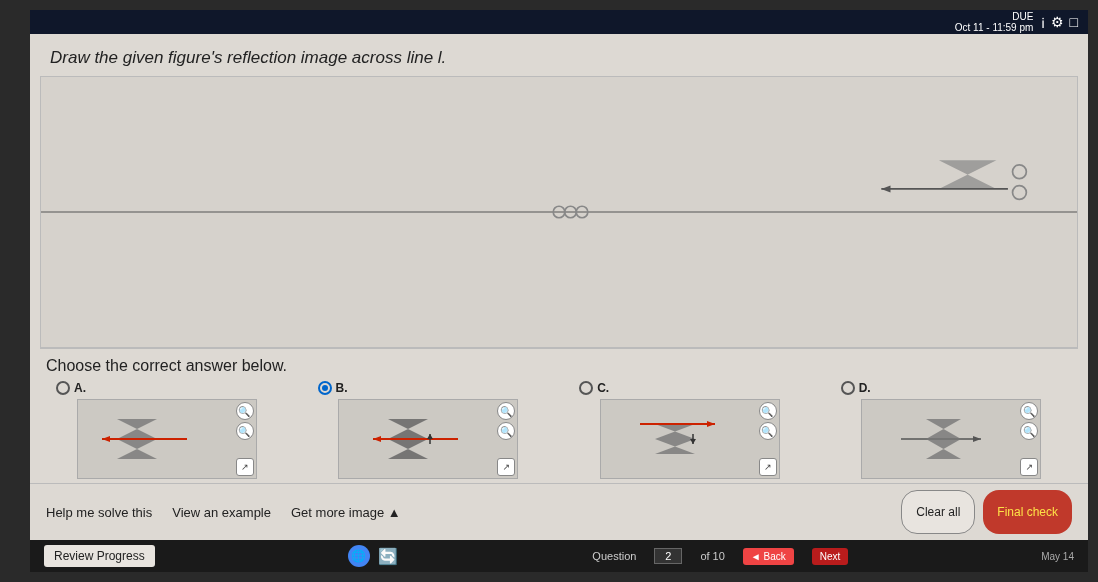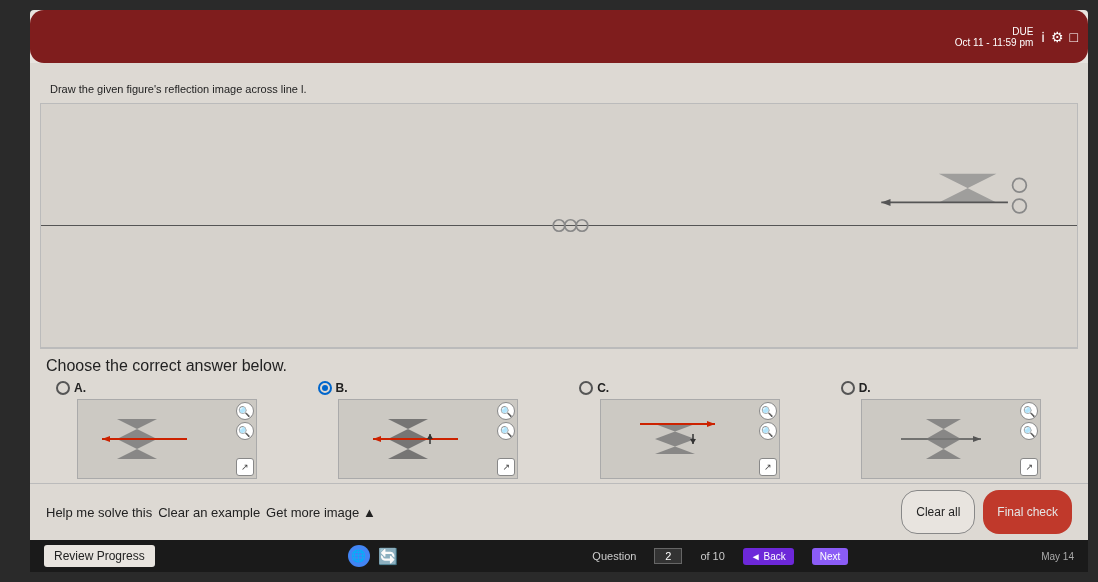--- a/index.html
+++ b/index.html
@@ -18,29 +18,28 @@
       left: 30px;
       right: 10px;
       bottom: 10px;
       background: #e8e4df;
       border-radius: 4px;
       display: flex;
       flex-direction: column;
     }
 
     .top-bar {
-      background: #7f1d1d;
-      height: 53px;
+      background: #0f172a;
+      height: 24px;
       display: flex;
       align-items: center;
       justify-content: flex-end;
       padding: 0 10px;
       gap: 8px;
       flex-shrink: 0;
-      border-radius: 14px;
     }
 
     .due-info {
       color: #fff;
       font-size: 10px;
       text-align: right;
     }
 
     .top-bar-icons {
       display: flex;
@@ -56,23 +55,24 @@
 
     .content-area {
       flex: 1;
       display: flex;
       flex-direction: column;
       background: #ddd9d3;
       position: relative;
     }
 
     .question-header {
-      padding: 20px 20px 8px 20px;
-      font-size: 11px;
+      padding: 14px 20px 8px 20px;
+      font-size: 17px;
       color: #222;
+      font-style: italic;
     }
 
     .drawing-area {
       flex: 1;
       background: #d6d2cc;
       position: relative;
       margin: 0 10px;
       border: 1px solid #bbb;
       min-height: 120px;
     }
@@ -207,21 +207,21 @@
       padding: 6px 16px;
       display: flex;
       align-items: center;
       justify-content: space-between;
       border-top: 1px solid #bbb;
       flex-shrink: 0;
     }
 
     .help-links {
       display: flex;
-      gap: 6px;
+      gap: 20px;
       align-items: center;
     }
 
     .help-link {
       font-size: 13px;
       color: #222;
       cursor: pointer;
       text-decoration: none;
     }
 
@@ -240,21 +240,21 @@
       color: #222;
     }
 
     .check-btn {
       padding: 5px 14px;
       border-radius: 16px;
       border: none;
       background: #c0392b;
       font-size: 12px;
       cursor: pointer;
-      color: #e5e5e5;
+      color: #fde047;
       text-align: right;
     }
 
     .footer-bar {
       background: #1a1a1a;
       height: 32px;
       display: flex;
       align-items: center;
       justify-content: space-between;
       padding: 16px 14px;
@@ -284,30 +284,30 @@
       text-align: center;
       font-size: 11px;
       border: 1px solid #666;
       background: #333;
       color: #fff;
       padding: 1px 2px;
     }
 
     .nav-btn {
       padding: 3px 8px;
-      background: #6d28d9;
+      background: #ef4444;
       border: none;
       border-radius: 3px;
       color: #fff;
       font-size: 10px;
       cursor: pointer;
     }
 
     .nav-btn.next {
-      background: #8b5cf6;
+      background: #b91c1c;
     }
 
     .footer-icons {
       display: flex;
       gap: 8px;
       align-items: center;
     }
 
     .footer-icon {
       width: 22px;
@@ -466,21 +466,21 @@
             <div class="ext-link-btn">↗</div>
           </div>
         </div>
 
       </div>
     </div>
 
     <div class="bottom-bar">
       <div class="help-links">
         <a class="help-link">Help me solve this</a>
-        <a class="help-link">Clear an example</a>
+        <a class="help-link">View an example</a>
         <a class="help-link">Get more image ▲</a>
       </div>
       <div class="action-btns">
         <button class="clear-btn">Clear all</button>
         <button class="check-btn">Final check</button>
       </div>
     </div>
 
   </div>
 

